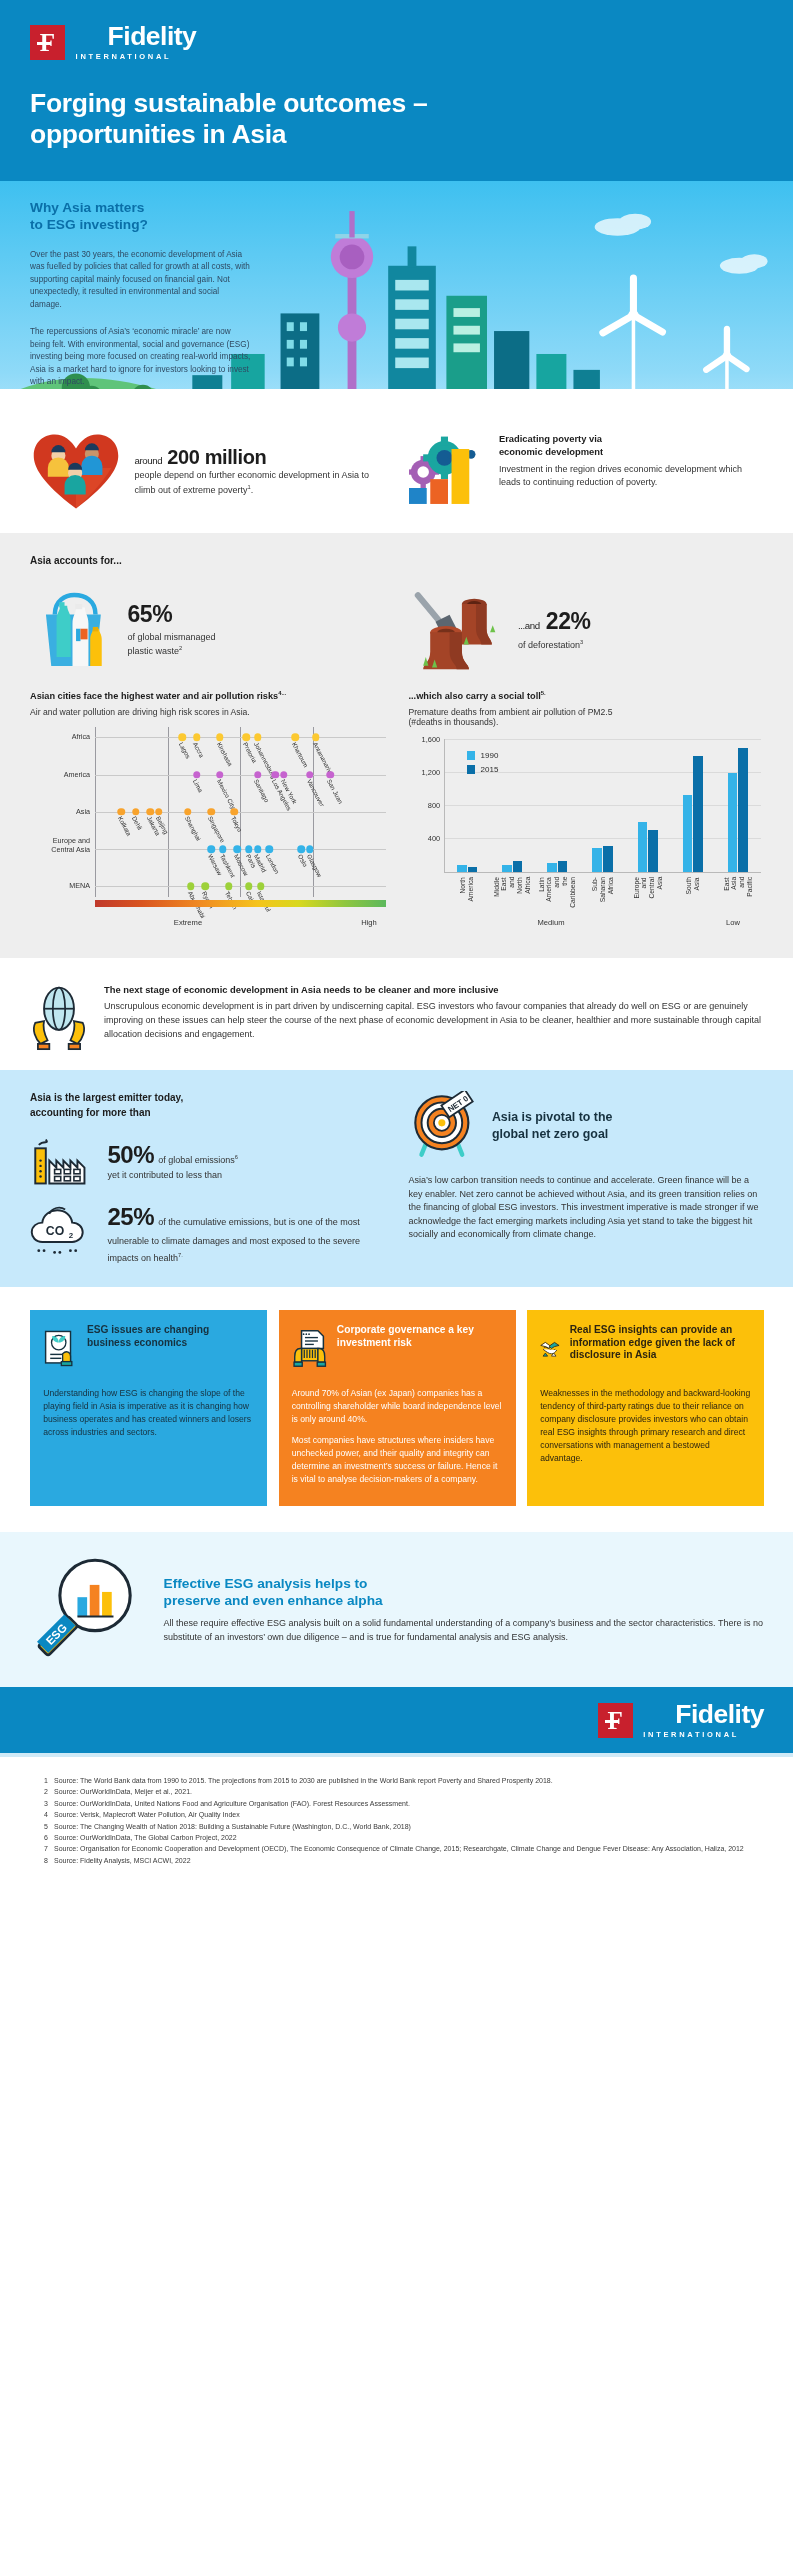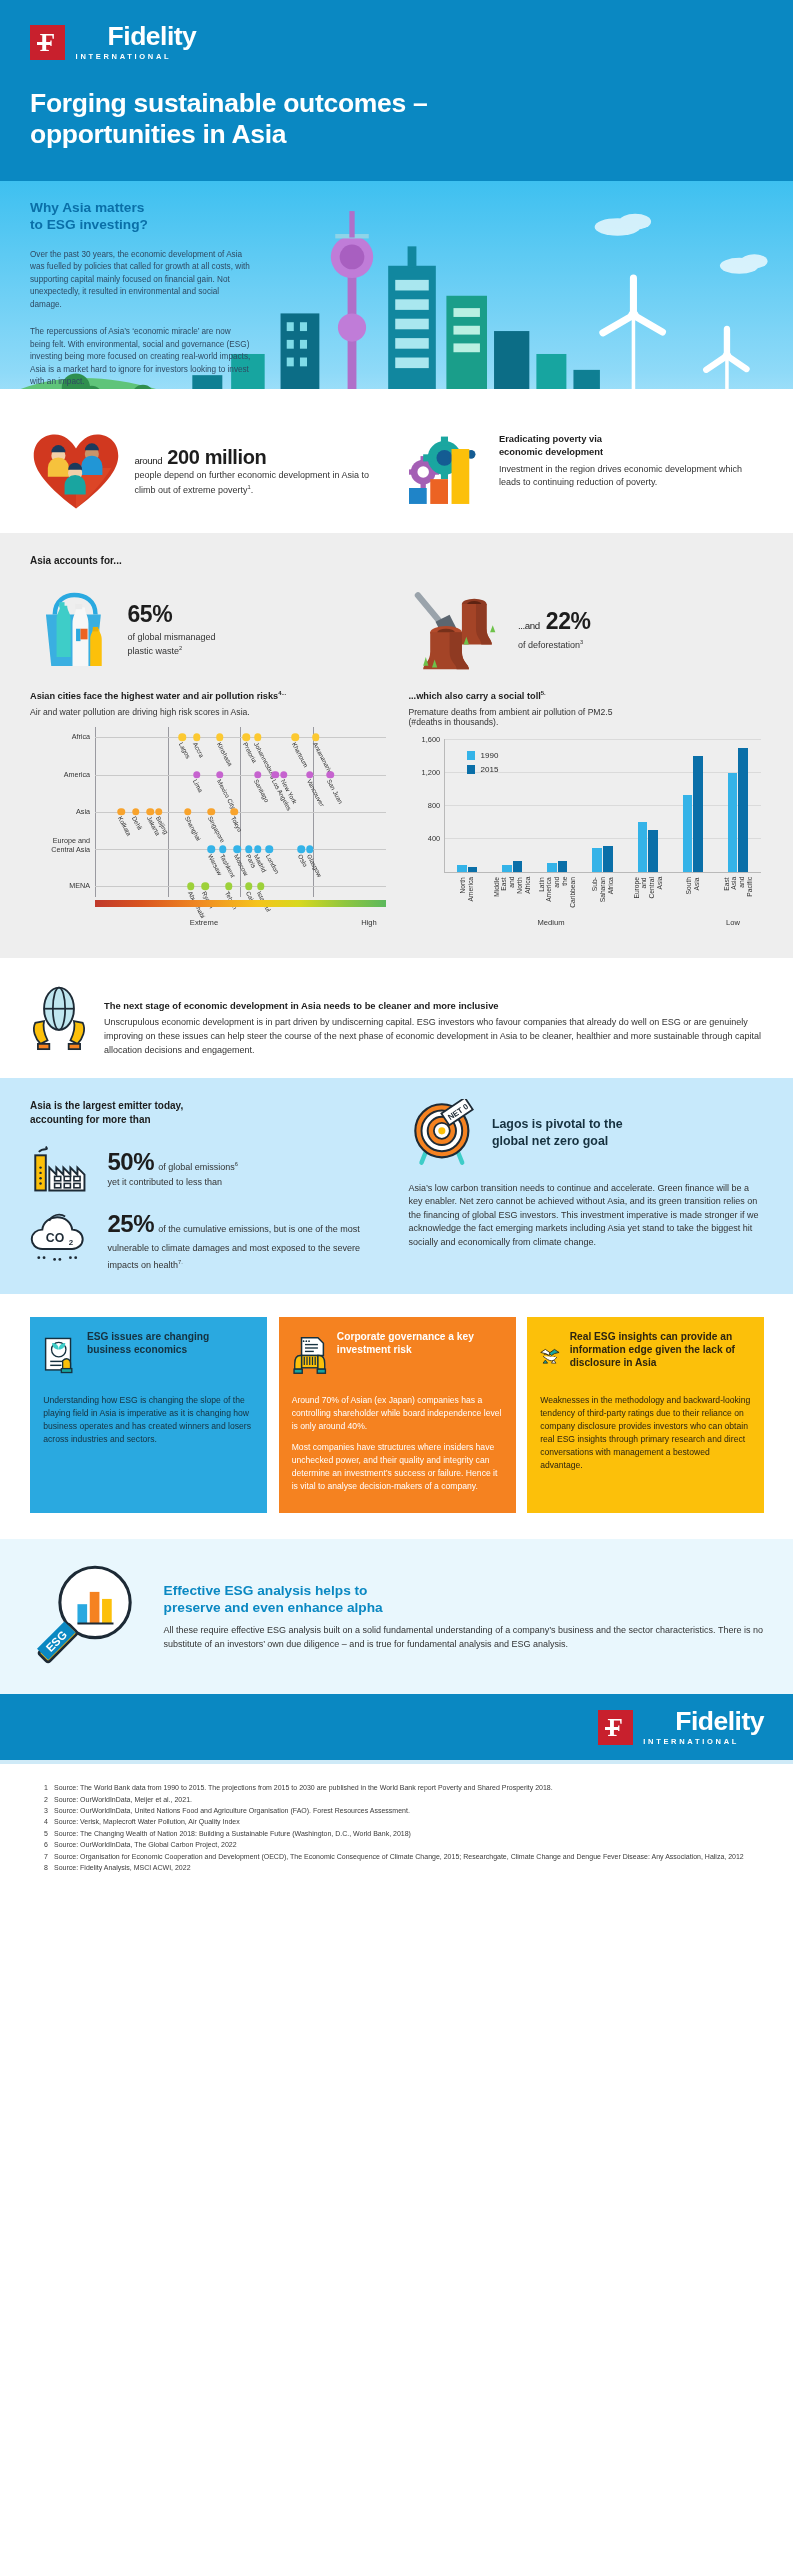--- a/index.html
+++ b/index.html
@@ -490,21 +490,21 @@
               <div class="dc-citylabel" style="left: calc(53% + 1.8px); top: calc(94% + 3.5px);">Cairo</div>
               <div class="dc-dot" title="Istanbul" style="left: 57%; top: 94%; background: rgb(157, 209, 58);"></div>
               <div class="dc-citylabel" style="left: calc(57% + 1.8px); top: calc(94% + 3.5px);">Istanbul</div>
             </div>
             <div class="dc-rowlabel" style="top: 8.4px; width: 60px; left: 0px; right: auto; text-align: right; position: absolute;">Africa</div>
             <div class="dc-rowlabel" style="top: 46px; width: 60px; left: 0px; right: auto; text-align: right; position: absolute;">America</div>
             <div class="dc-rowlabel" style="top: 83px; width: 60px; left: 0px; right: auto; text-align: right; position: absolute;">Asia</div>
             <div class="dc-rowlabel" style="top: 112px; width: 60px; left: 0px; right: auto; text-align: right; position: absolute;">Europe and<br>Central Asia</div>
             <div class="dc-rowlabel" style="top: 157px; width: 60px; left: 0px; right: auto; text-align: right; position: absolute;">MENA</div>
             <div class="dc-scale" style="left: 65px; right: 0px;"></div>
-            <div class="dc-tick" style="left: 156px; padding-left: 36px;">Extreme</div>
+            <div class="dc-tick" style="left: 140px; padding-left: 36px;">Extreme</div>
             <div class="dc-tick" style="left: 339px;">High</div>
             <div class="dc-tick" style="left: 521px;">Medium</div>
             <div class="dc-tick" style="left: 703px;">Low</div>
           </div>
       </div>
 
       <div>
         <div class="subhead">
           <span>...which also carry a social toll</span><sup>5.</sup>
         </div>
@@ -578,21 +578,21 @@
   <div class="banner">
     <svg width="58" height="67" viewBox="0 0 66 76">
       <ellipse cx="33" cy="28" rx="17" ry="24" fill="#bfe6ef" stroke="#1d2a35" stroke-width="2.2"></ellipse>
       <line x1="16" y1="28" x2="50" y2="28" stroke="#1d2a35" stroke-width="2"></line>
       <ellipse cx="33" cy="28" rx="7" ry="24" fill="none" stroke="#1d2a35" stroke-width="2"></ellipse>
       <path d="M6 44 c-4 8 0 18 6 24 l8 -4 c-4 -8 -6 -14 -4 -22 z" fill="#fcc00a" stroke="#1d2a35" stroke-width="2"></path>
       <path d="M60 44 c4 8 0 18 -6 24 l-8 -4 c4 -8 6 -14 4 -22 z" fill="#fcc00a" stroke="#1d2a35" stroke-width="2"></path>
       <rect x="9" y="68" width="13" height="6" fill="#f58220" stroke="#1d2a35" stroke-width="2"></rect>
       <rect x="44" y="68" width="13" height="6" fill="#f58220" stroke="#1d2a35" stroke-width="2"></rect>
     </svg>
-    <div style="flex:1;margin-top:16px;">
+    <div style="flex:1;">
       <div class="bt">The next stage of economic development in Asia needs to be cleaner and more inclusive</div>
       <div class="bb">Unscrupulous economic development is in part driven by undiscerning capital. ESG investors who favour companies that already do well on ESG or are genuinely improving on these issues can help steer the course of the next phase of economic development in Asia to be cleaner, healthier and more sustainable through capital allocation decisions and engagement.</div>
     </div>
   </div>
 
   <div class="sec lightblue">
     <div class="two">
       <div>
         <div class="lead">
           <span>Asia is the largest emitter today,</span><br>
@@ -659,21 +659,21 @@
             <circle cx="37" cy="36" r="23" fill="#ffffff" stroke="#1d2a35" stroke-width="2.2"></circle>
             <circle cx="37" cy="36" r="16" fill="#f58220" stroke="#1d2a35" stroke-width="2.2"></circle>
             <circle cx="37" cy="36" r="9" fill="#ffffff" stroke="#1d2a35" stroke-width="2"></circle>
             <circle cx="37" cy="36" r="4" fill="#fcc00a"></circle>
             <g transform="rotate(-34 52 18)">
               <rect x="40" y="8" width="32" height="16" fill="#ffffff" stroke="#1d2a35" stroke-width="2"></rect>
               <text x="44" y="20" font-family="Liberation Sans, sans-serif" font-size="9" font-weight="700" fill="#1d2a35">NET 0</text>
             </g>
           </svg>
           <div class="cardtitle" style="font-size:12.4px; color:#16313f;">
-            <span>Lagos is pivotal to the</span><br>
+            <span>Asia is pivotal to the</span><br>
             <span>global net zero goal</span>
           </div>
         </div>
         <div class="cardtext" style="margin-top:14px;">Asia’s low carbon transition needs to continue and accelerate. Green finance will be a key enabler. Net zero cannot be achieved without Asia, and its green transition relies on the financing of global ESG investors. This investment imperative is made stronger if we acknowledge the fact emerging markets including Asia yet stand to take the biggest hit socially and economically from climate change.</div>
       </div>
     </div>
   </div>
 
   <div class="esgsec">
     <div class="cards">

